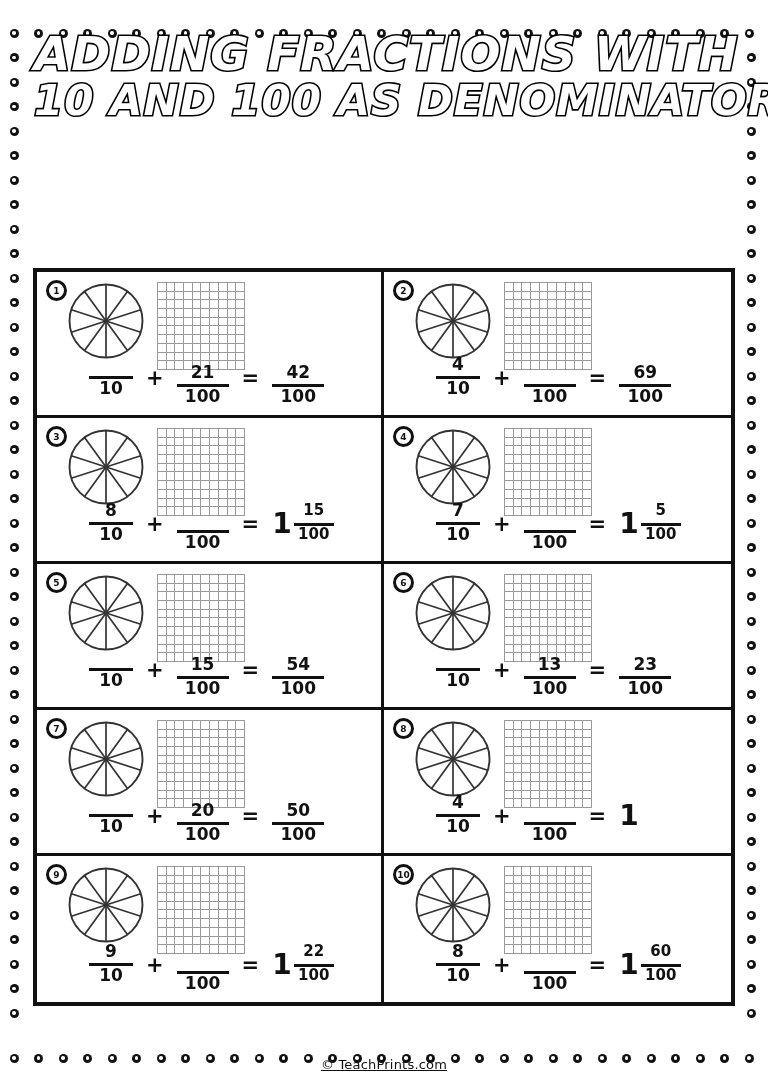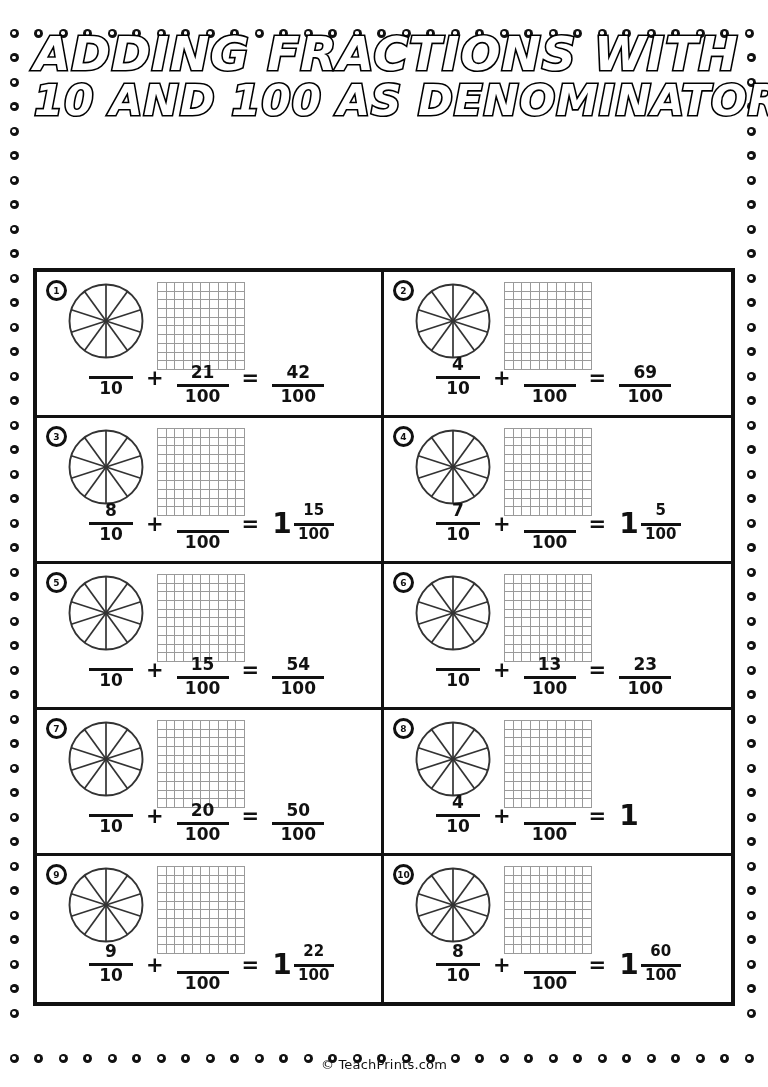--- a/index.html
+++ b/index.html
@@ -245,20 +245,21 @@
   .footer {
     position: absolute;
     left: 0;
     right: 0;
     top: 1057px;
     text-align: center;
     font-family: "DejaVu Sans", sans-serif;
     font-size: 13px;
     color: #111;
     letter-spacing: 0.2px;
+    text-decoration: underline;
   }
 </style>
 </head>
 <body>
 
 <div class="page">
 
   <div class="dots" id="dots-layer">
       <span class="dot" style="left: 9.5px; top: 28.5px;"></span>
       <span class="dot" style="left: 9.5px; top: 1053.5px;"></span>

